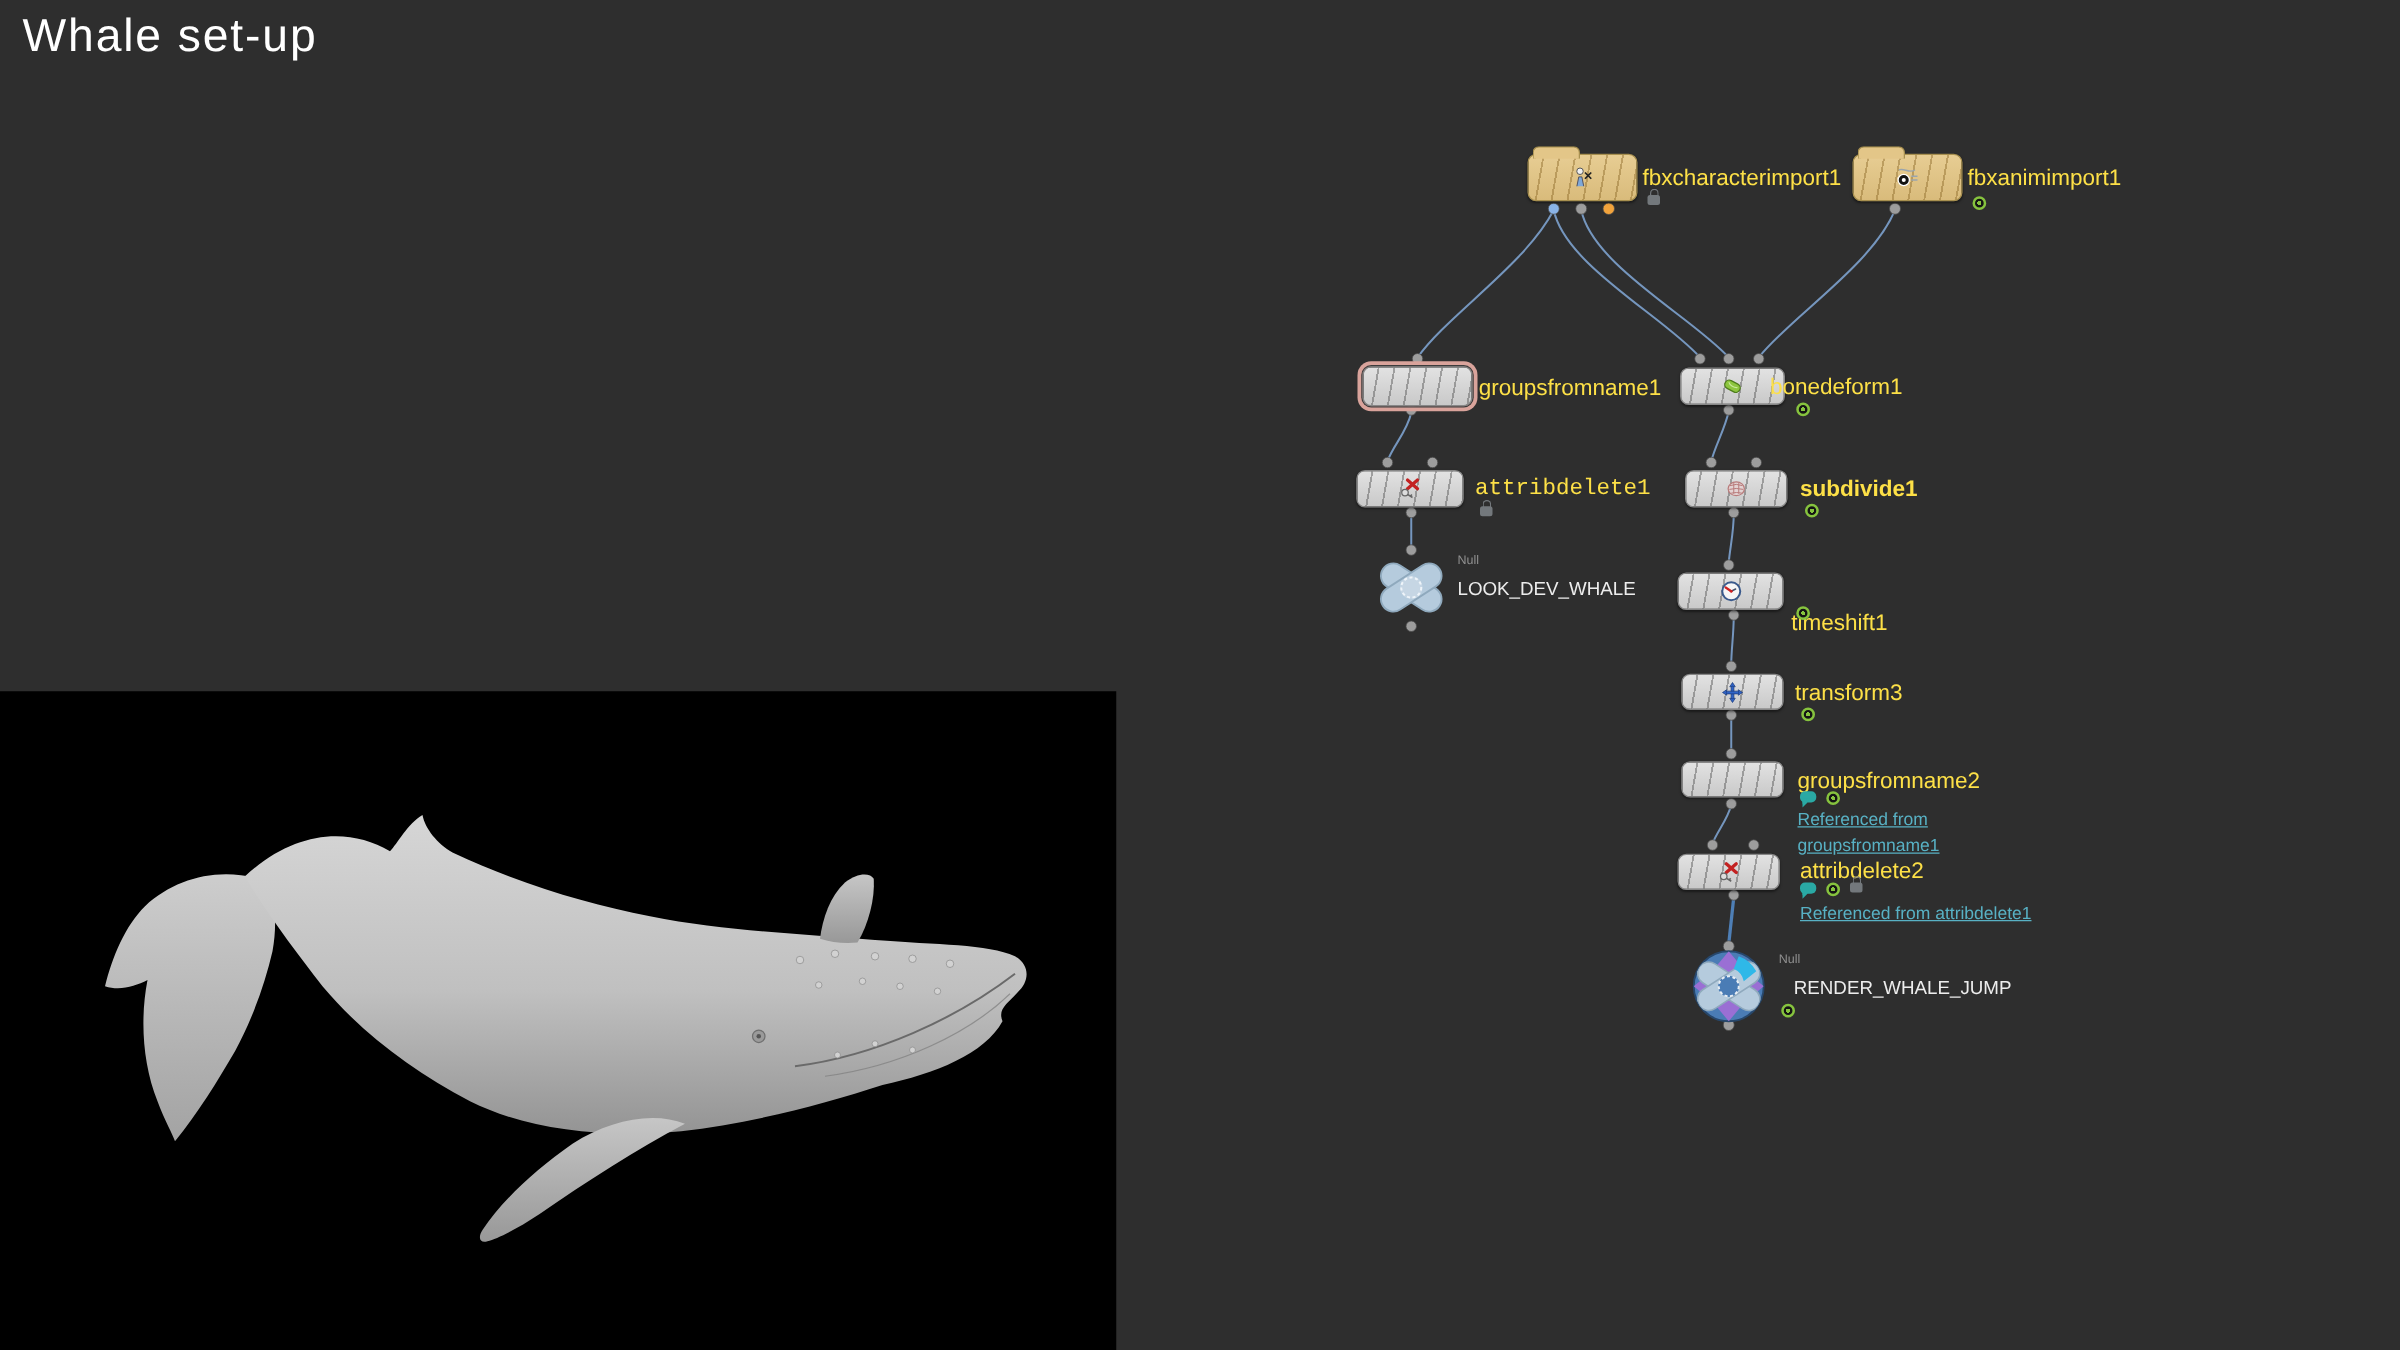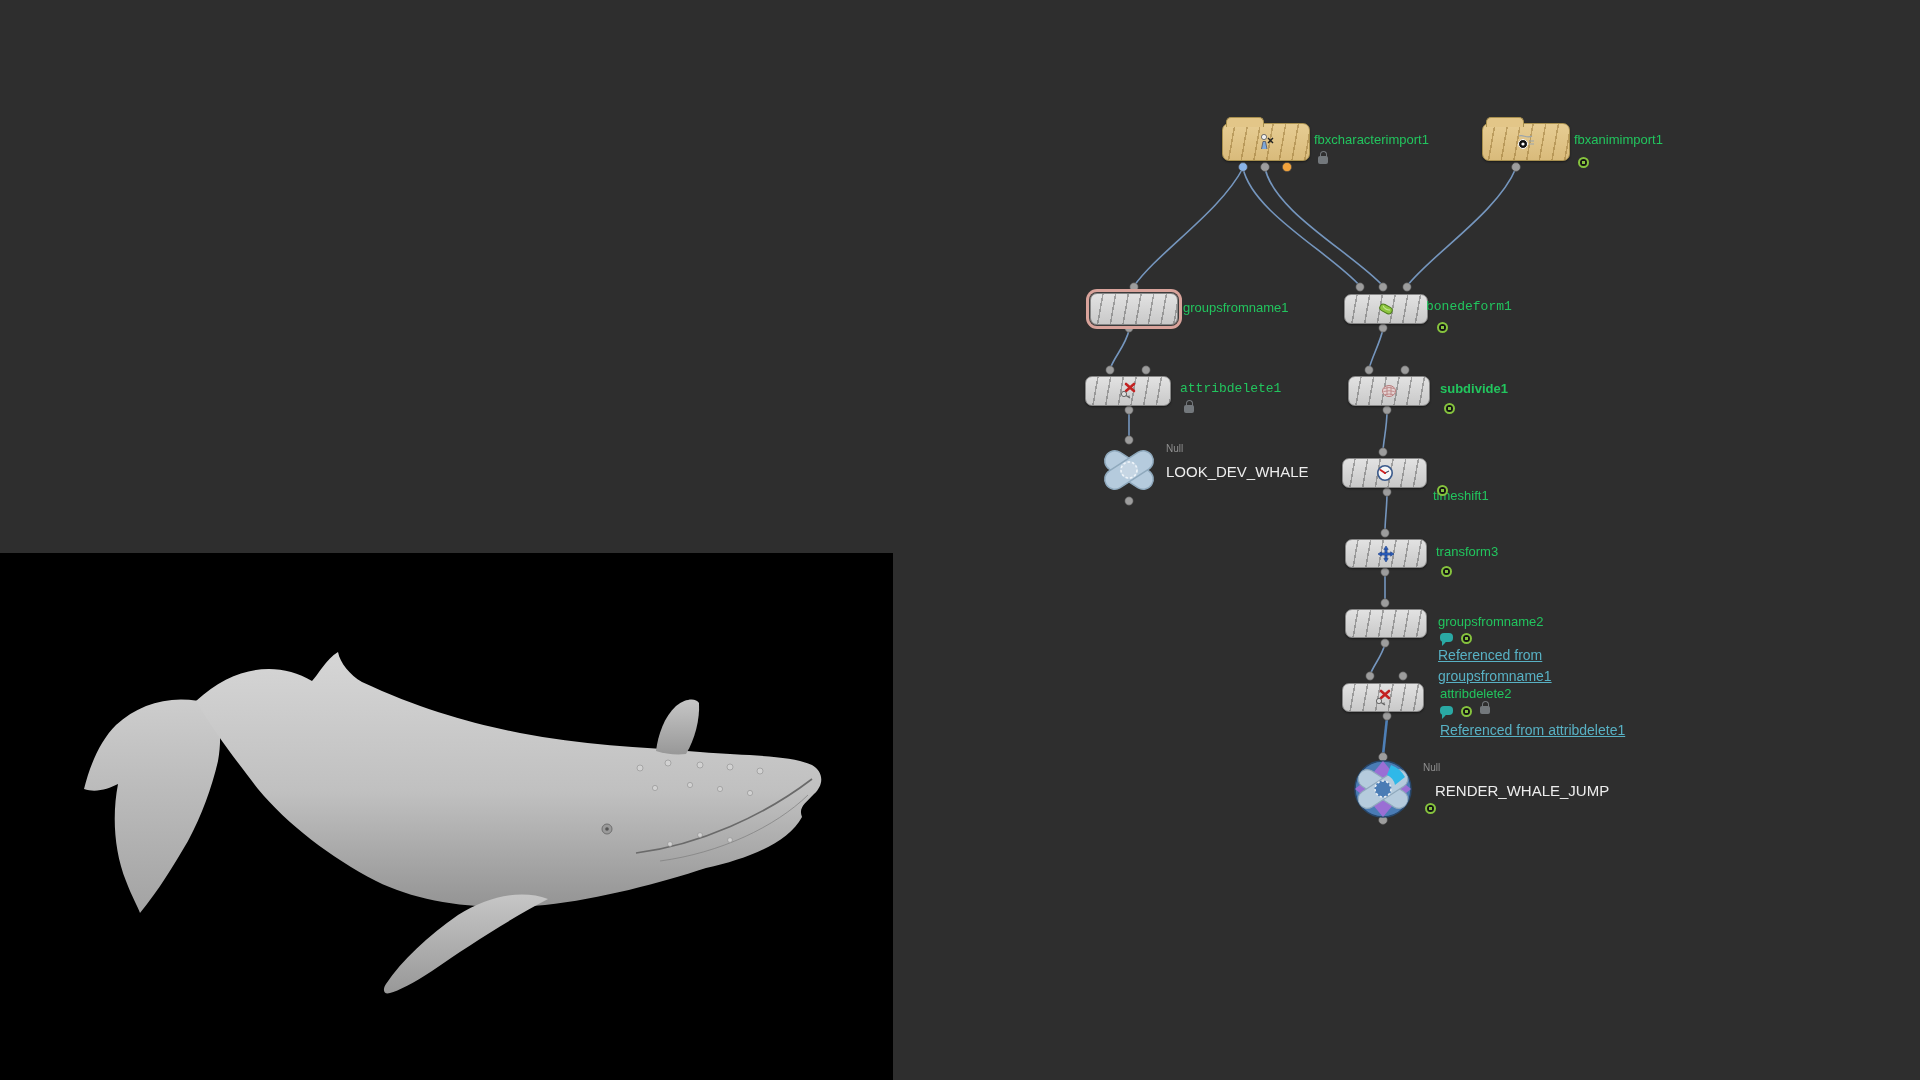--- a/index.html
+++ b/index.html
@@ -19,41 +19,42 @@
         box-shadow:0 1px 2px rgba(0,0,0,.45);}
   .nbox.selected{box-shadow:0 0 0 1px #3c3c3c,0 0 0 4px #d9a39b;}
   .fbox{position:absolute;left:0;top:0;border-radius:7px;border:1px solid #a8904f;
         background:
           repeating-linear-gradient(100deg, rgba(0,0,0,0) 0 11px, rgba(140,105,40,.45) 11px 12.5px),
           linear-gradient(#e7cd93,#d9bb7b);
         box-shadow:0 1px 2px rgba(0,0,0,.45);}
   .fbox::before{content:"";position:absolute;left:3px;top:-7px;width:36px;height:9px;
         background:#e3c688;border:1px solid #a8904f;border-bottom:none;border-radius:5px 5px 0 0;}
   .nicon{position:absolute;left:50%;top:50%;transform:translate(-50%,-50%);width:20px;height:20px;}
-  .nlabel{position:absolute;white-space:nowrap;font-size:13px;color:#22c55e;}
+  .nlabel{position:absolute;white-space:nowrap;font-size:18px;color:#fde047;}
   .nsub{position:absolute;white-space:nowrap;font-size:10px;color:#8f8f8f;}
   .nname{position:absolute;white-space:nowrap;font-size:15px;color:#ededed;}
   .refnote{position:absolute;white-space:nowrap;font-size:14px;color:#58b1c4;text-decoration:underline;}
   
   .badge-green{position:absolute;width:7px;height:7px;border-radius:50%;
         background:radial-gradient(circle,#86c33e 0 1.6px,#141414 1.7px);
         border:2px solid #86c33e;}
   .badge-lock{position:absolute;width:10px;height:8px;background:#73787c;border-radius:2px;}
   .badge-lock::before{content:"";position:absolute;left:1.5px;top:-5px;width:5px;height:5px;
         border:1.6px solid #73787c;border-bottom:none;border-radius:4px 4px 0 0;}
   .badge-comment{position:absolute;width:13px;height:9px;background:#2aa9a4;border-radius:4px;}
   .badge-comment::after{content:"";position:absolute;left:2px;bottom:-4px;
         border:3px solid transparent;border-top:4px solid #2aa9a4;border-left:3px solid #2aa9a4;}
   .bignode{position:absolute;}
 </style>
 </head>
 <body>
 
 <div class="stage">
 
+  <div class="title">Whale set-up</div>
 
   <div class="viewport">
     <svg width="893" height="527" viewBox="0 0 893 527">
       <defs>
         <linearGradient id="bodyG" x1="0" y1="0" x2="0" y2="1">
           <stop offset="0" stop-color="#d6d6d6"></stop>
             <stop offset=".55" stop-color="#c0c0c0"></stop>
             <stop offset="1" stop-color="#949494"></stop>
         </linearGradient>
         <linearGradient id="flukeG" x1="0" y1="0" x2="0" y2="1">
@@ -184,21 +185,21 @@
 
   <div class="gnode" style="left:1344px;top:294px;">
     <div class="nbox" style="width:82px;height:28px;">
       <svg class="nicon" viewBox="0 0 20 20">
         <g transform="rotate(28 10 10)">
           <rect x="3.5" y="6.5" width="13" height="7" rx="3.5" fill="#8dc63f" stroke="#4f7d1d" stroke-width="1"></rect>
           <path d="M6 8.5 c1.5 2 6 2 8 .5" stroke="#c9e89a" stroke-width="1" fill="none"></path>
         </g>
       </svg>
     </div>
-    <div class="nlabel" style="left:82px;top:5px;font-family:Liberation Mono, monospace;">bonedeform1</div>
+    <div class="nlabel" style="left:72px;top:5px;">bonedeform1</div>
     <span class="badge-green" style="left:93px;top:28px;"></span>
   </div>
 
   <div class="gnode" style="left:1085px;top:376px;">
     <div class="nbox" style="width:84px;height:28px;">
       <svg class="nicon" viewBox="0 0 20 20">
         <g stroke="#c32222" stroke-width="2.6" stroke-linecap="round">
             <path d="M8 3 L16 10"></path>
             <path d="M16 3 L8 10"></path>
           </g>

